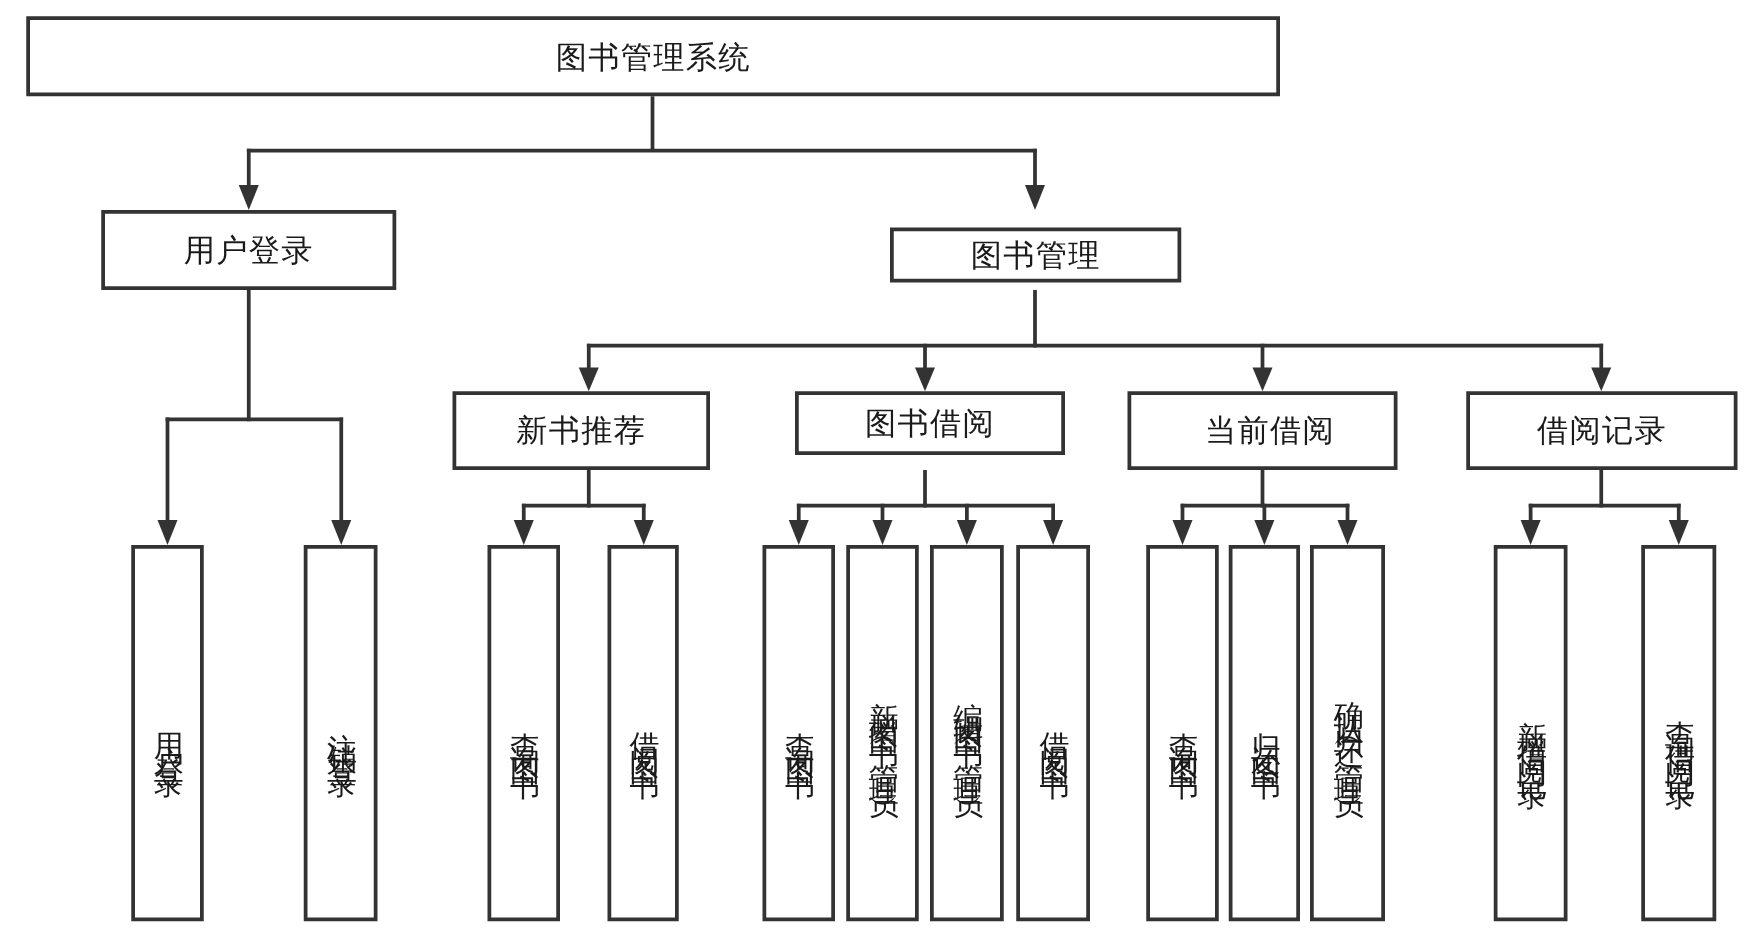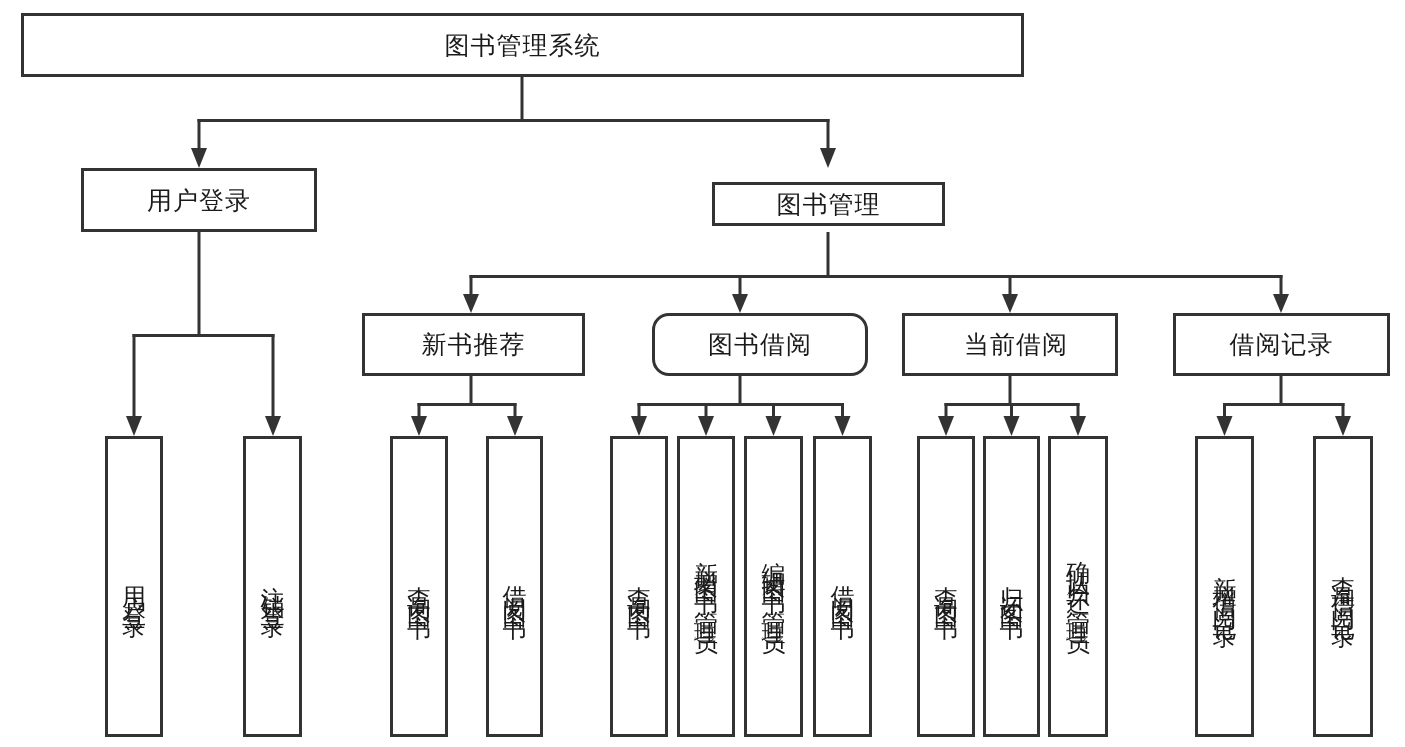--- a/index.html
+++ b/index.html
@@ -125,22 +125,22 @@
       <polygon points="1216.5,416 1232.5,416 1224.5,436" stroke="none"></polygon>
       <polygon points="1335,416 1351,416 1343,436" stroke="none"></polygon>
     </g>
   </svg>
 
   <div class="box" style="left:21px; top:13px; width:1003px; height:64px;">图书管理系统</div>
 
   <div class="box" style="left:81px; top:168px; width:236px; height:64px;">用户登录</div>
   <div class="box" style="left:712px; top:168px; width:233px; height:44px;margin-top:14px;">图书管理</div>
 
-  <div class="box" style="left:362px; top:313px; width:223px; height:63px;text-align:center;">新书推荐</div>
-  <div class="box" style="left:652px; top:313px; width:216px; height:63px;border-radius:17px;">图书借阅</div>
+  <div class="box" style="left:362px; top:313px; width:206px; height:63px;text-align:center;">新书推荐</div>
+  <div class="box" style="left:636px; top:313px; width:216px; height:51px;">图书借阅</div>
   <div class="box" style="left:902px; top:313px; width:216px; height:63px;padding-left:12px;">当前借阅</div>
   <div class="box" style="left:1173px; top:313px; width:217px; height:63px;">借阅记录</div>
 
   <div class="box vbox" style="left:105px; top:436px; width:58px; height:301px;">用户登录</div>
   <div class="box vbox" style="left:243px; top:436px; width:59px; height:301px;">注销登录</div>
 
   <div class="box vbox" style="left:390px; top:436px; width:58px; height:301px;">查询图书</div>
   <div class="box vbox" style="left:486px; top:436px; width:57px; height:301px;">借阅图书</div>
 
   <div class="box vbox" style="left:610px; top:436px; width:58px; height:301px;">查询图书</div>

